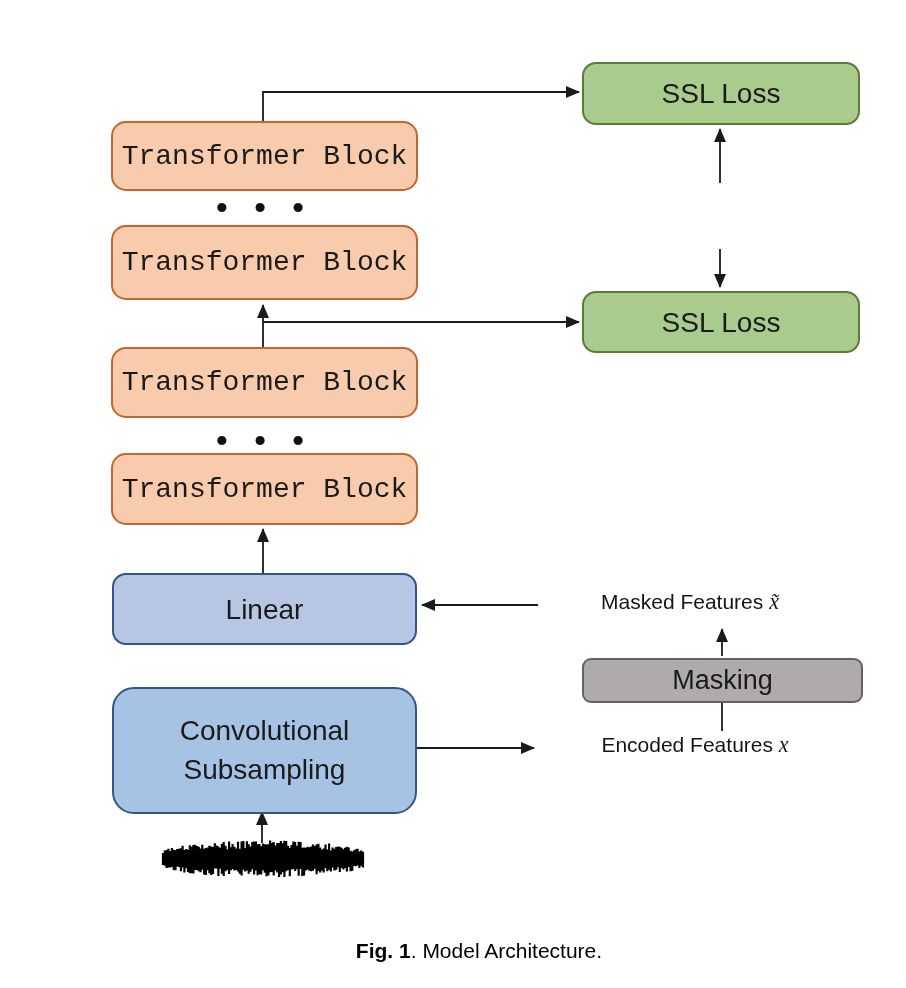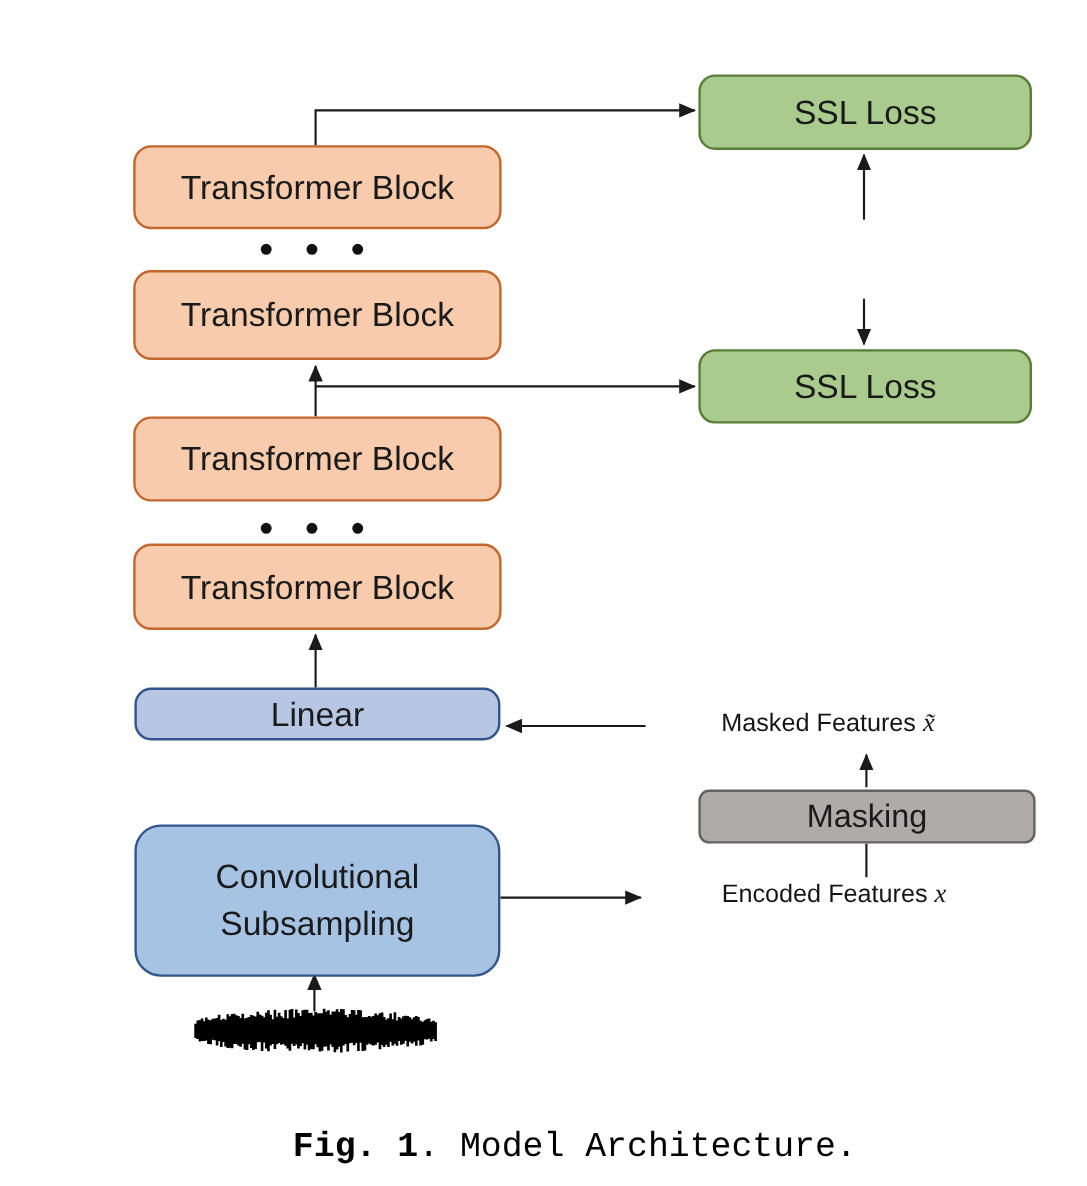--- a/index.html
+++ b/index.html
@@ -5,36 +5,36 @@
   html,body{margin:0;padding:0;background:#ffffff;}
   .canvas{
     position:relative;width:906px;height:988px;background:#ffffff;
     font-family:"Liberation Sans",sans-serif;color:#1a1a1a;overflow:hidden;
   }
   .node{
     position:absolute;display:flex;align-items:center;justify-content:center;
     text-align:center;font-size:28px;line-height:1.25;box-sizing:border-box;
     border-style:solid;border-width:2px;
   }
-  .orange{background:var(--orange-fill);border-color:var(--orange-border);border-radius:15px;}
+  .orange{background:var(--orange-fill);border-color:var(--orange-border);border-radius:15px;font-family:Liberation Mono, monospace;}
   .green{background:var(--green-fill);border-color:var(--green-border);border-radius:14px;}
   .blue-light{background:var(--blue-light-fill);border-color:var(--blue-border);border-radius:14px;}
   .blue{background:var(--blue-fill);border-color:var(--blue-border);border-radius:22px;}
   .gray{background:var(--gray-fill);border-color:var(--gray-border);border-radius:9px;text-align:center;}
   .dots{
     position:absolute;width:307px;text-align:center;font-size:32px;font-weight:bold;
     letter-spacing:9px;line-height:1;color:#111;
   }
   .ann{
     position:absolute;text-align:center;font-size:21px;white-space:nowrap;color:#151515;
   }
   .math{font-family:"Liberation Serif",serif;font-style:italic;font-size:1.05em;}
   .caption{
     position:absolute;top:939px;left:479px;transform:translateX(-50%);
-    font-family:Liberation Mono, monospace;font-size:29px;color:#000;white-space:nowrap;
+    font-family:Liberation Sans, sans-serif;font-size:21px;color:#000;white-space:nowrap;
   }
   .caption b{font-weight:bold;}
   svg.overlay{position:absolute;left:0;top:0;pointer-events:none;}
   .conv-label span{display:block;}
 </style>
 </head>
 <body>
 
 <div class="canvas">
 
@@ -75,21 +75,21 @@
     <span>Transformer Block</span>
   </div>
   <div class="node orange" style="left:111px;top:347px;width:307px;height:71px;">
     <span>Transformer Block</span>
   </div>
   <div class="dots" style="left:111px;top:424px;">• • •</div>
   <div class="node orange" style="left:111px;top:453px;width:307px;height:72px;">
     <span>Transformer Block</span>
   </div>
 
-  <div class="node blue-light" style="left:112px;top:573px;width:305px;height:44px;">
+  <div class="node blue-light" style="left:112px;top:573px;width:305px;height:72px;">
     <span>Linear</span>
   </div>
   <div class="node blue conv-label" style="left:112px;top:687px;width:305px;height:127px;line-height:1.38;">
     <span>
       <span>Convolutional</span>
       <span>Subsampling</span>
     </span>
   </div>
 
   <div class="node gray" style="left:582px;top:658px;width:281px;height:45px;font-size:27px;">

